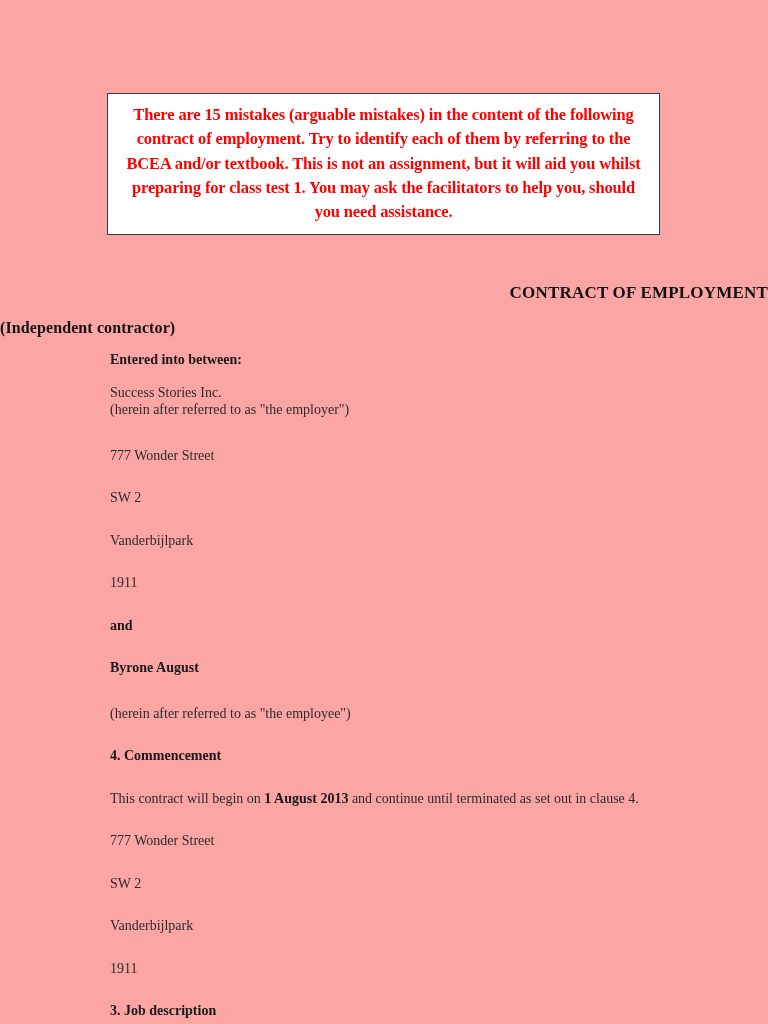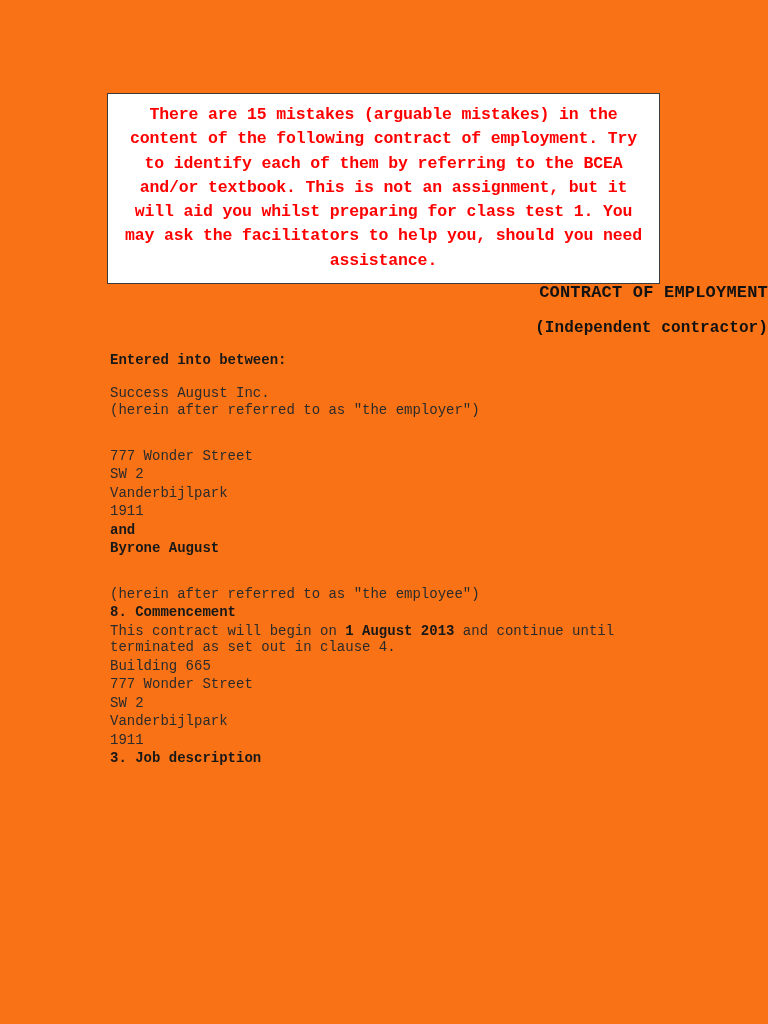--- a/index.html
+++ b/index.html
@@ -5,22 +5,22 @@
 <style>
   html, body {
     margin: 0;
     padding: 0;
     background: #ffffff;
   }
   .page {
     position: relative;
     width: 768px;
     height: 1024px;
-    background: #f97316;
-    font-family: Liberation Mono, monospace;
+    background: #fca5a5;
+    font-family: Liberation Serif, serif;
     color: #231f20;
     overflow: hidden;
   }
 
   
   .notice-box {
     position: absolute;
     left: 107px;
     top: 93px;
     width: 553px;
@@ -52,21 +52,21 @@
     font-size: 17px;
     font-weight: bold;
     letter-spacing: 0.2px;
     color: #121212;
   }
   .doc-subtitle {
     position: absolute;
     left: 0;
     top: 319px;
     width: 768px;
-    text-align: right;
+    text-align: left;
     font-size: 16px;
     font-weight: bold;
     letter-spacing: 0.1px;
     color: #121212;
   }
 
   
   .body-col {
     position: absolute;
     left: 110px;
@@ -80,59 +80,58 @@
     margin: 0;
   }
   .line.bold,
   .line .b {
     font-weight: bold;
     color: #181818;
   }
   
   .gap-para   { margin-top: 16px; }
   .gap-tight  { margin-top: 1px; }
-  .gap-addr   { margin-top: 2px; }
+  .gap-addr   { margin-top: 26px; }
   .gap-big    { margin-top: 29px; }
 </style>
 </head>
 <body>
 
 <div class="page">
 
   <div class="notice-box">
     <p class="notice-text">
       <span>There are 15 mistakes (arguable mistakes) in the content of the following contract of employment. Try to identify each of them by referring to the </span><span class="emph">BCEA</span><span> and/or textbook. This is not an assignment, but it will aid you whilst preparing for class test 1. You may ask the facilitators to help you, should you need assistance.</span>
     </p>
   </div>
 
   <div class="doc-title">CONTRACT OF EMPLOYMENT</div>
   <div class="doc-subtitle">(Independent contractor)</div>
 
   <div class="body-col">
 
     <p class="line bold">Entered into between:</p>
 
-    <p class="line gap-para">Success August Inc.</p>
+    <p class="line gap-para">Success Stories Inc.</p>
     <p class="line gap-tight">(herein after referred to as "the employer")</p>
 
 
     <p class="line gap-big">777 Wonder Street</p>
     <p class="line gap-addr">SW 2</p>
     <p class="line gap-addr">Vanderbijlpark</p>
     <p class="line gap-addr">1911</p>
 
     <p class="line bold gap-addr">and</p>
     <p class="line bold gap-addr">Byrone August</p>
 
     <p class="line gap-big">(herein after referred to as "the employee")</p>
 
-    <p class="line bold gap-addr">8. Commencement</p>
+    <p class="line bold gap-addr">4. Commencement</p>
     <p class="line gap-addr"><span>This contract will begin on </span><span class="b">1 August 2013</span><span> and continue until terminated as set out in clause 4.</span></p>
 
-    <p class="line gap-addr">Building 665</p>
     <p class="line gap-addr">777 Wonder Street</p>
     <p class="line gap-addr">SW 2</p>
     <p class="line gap-addr">Vanderbijlpark</p>
     <p class="line gap-addr">1911</p>
 
     <p class="line bold gap-addr">3. Job description</p>
 
   </div>
 
 </div>

